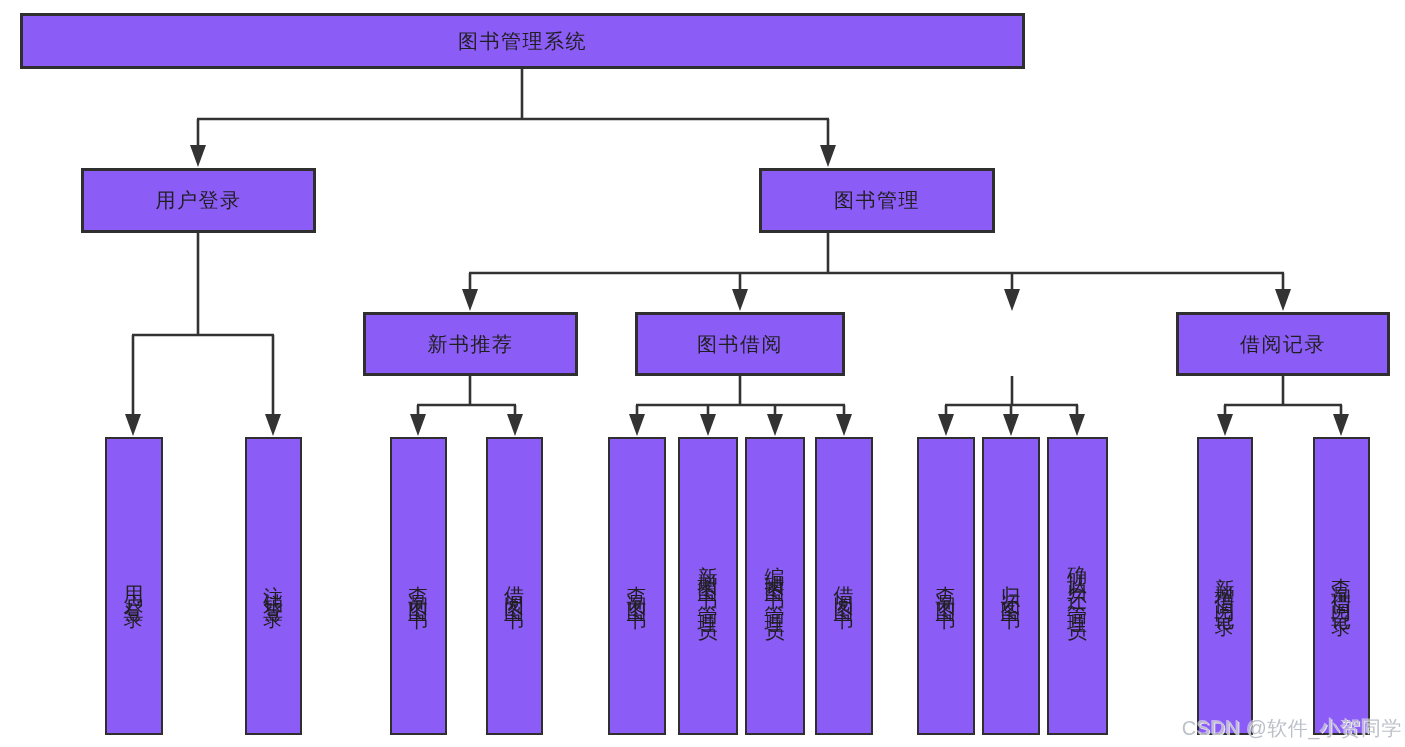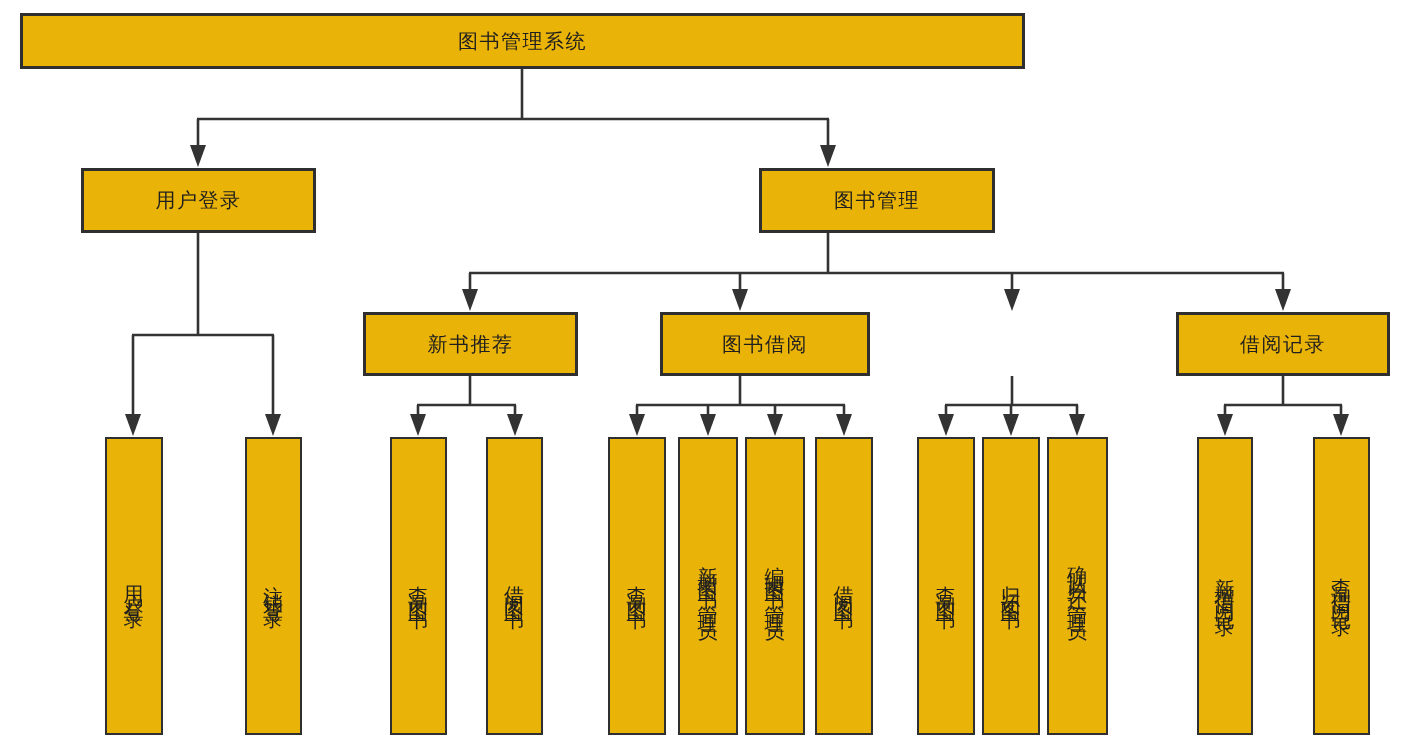--- a/index.html
+++ b/index.html
@@ -18,21 +18,21 @@
     position: absolute;
     left: 0; top: 0;
     width: 1405px; height: 747px;
     pointer-events: none;
   }
   .connectors line { stroke: var(--line, #333333); stroke-width: 2.6; }
   .connectors polygon { fill: var(--line, #333333); stroke: none; }
 
   .node {
     position: absolute;
-    background: #eab308;
+    background: #8b5cf6;
     border: 3px solid var(--box, #2f2f2f);
     display: flex;
     align-items: center;
     justify-content: center;
     color: var(--text, #1f1f1f);
     font-size: 20px;
     letter-spacing: 1.5px;
     white-space: nowrap;
   }
 
@@ -123,34 +123,35 @@
     <polygon points="1217,414 1233,414 1225,436"></polygon>
     <polygon points="1333,414 1349,414 1341,436"></polygon>
   </svg>
 
   <div class="node" style="left:20px; top:13px; width:1005px; height:56px;">图书管理系统</div>
 
   <div class="node" style="left:81px; top:168px; width:235px; height:65px;">用户登录</div>
   <div class="node" style="left:711px; top:168px; width:236px; height:65px;margin-left:48px;">图书管理</div>
 
   <div class="node" style="left:363px; top:312px; width:215px; height:64px;">新书推荐</div>
-  <div class="node" style="left:660px; top:312px; width:210px; height:64px;">图书借阅</div>
+  <div class="node" style="left:635px; top:312px; width:210px; height:64px;">图书借阅</div>
   <div class="node" style="left:1176px; top:312px; width:214px; height:64px;">借阅记录</div>
 
   <div class="node leaf" style="left:105px; top:437px; width:58px; height:298px;">用户登录</div>
   <div class="node leaf" style="left:245px; top:437px; width:57px; height:298px;">注销登录</div>
 
   <div class="node leaf" style="left:390px; top:437px; width:57px; height:298px;">查询图书</div>
   <div class="node leaf" style="left:486px; top:437px; width:57px; height:298px;">借阅图书</div>
 
   <div class="node leaf" style="left:608px; top:437px; width:58px; height:298px;">查询图书</div>
   <div class="node leaf" style="left:678px; top:437px; width:60px; height:298px;">新增图书（管理员）</div>
   <div class="node leaf" style="left:745px; top:437px; width:60px; height:298px;">编辑图书（管理员）</div>
   <div class="node leaf" style="left:815px; top:437px; width:58px; height:298px;">借阅图书</div>
 
   <div class="node leaf" style="left:917px; top:437px; width:58px; height:298px;">查询图书</div>
   <div class="node leaf" style="left:982px; top:437px; width:58px; height:298px;">归还图书</div>
   <div class="node leaf" style="left:1047px; top:437px; width:61px; height:298px;">确认归还（管理员）</div>
 
   <div class="node leaf" style="left:1197px; top:437px; width:56px; height:298px;">新增借阅记录</div>
   <div class="node leaf" style="left:1313px; top:437px; width:57px; height:298px;">查询借阅记录</div>
 
+  <div class="watermark">CSDN @软件_小贺同学</div>
 </div>
 
 </body></html>

